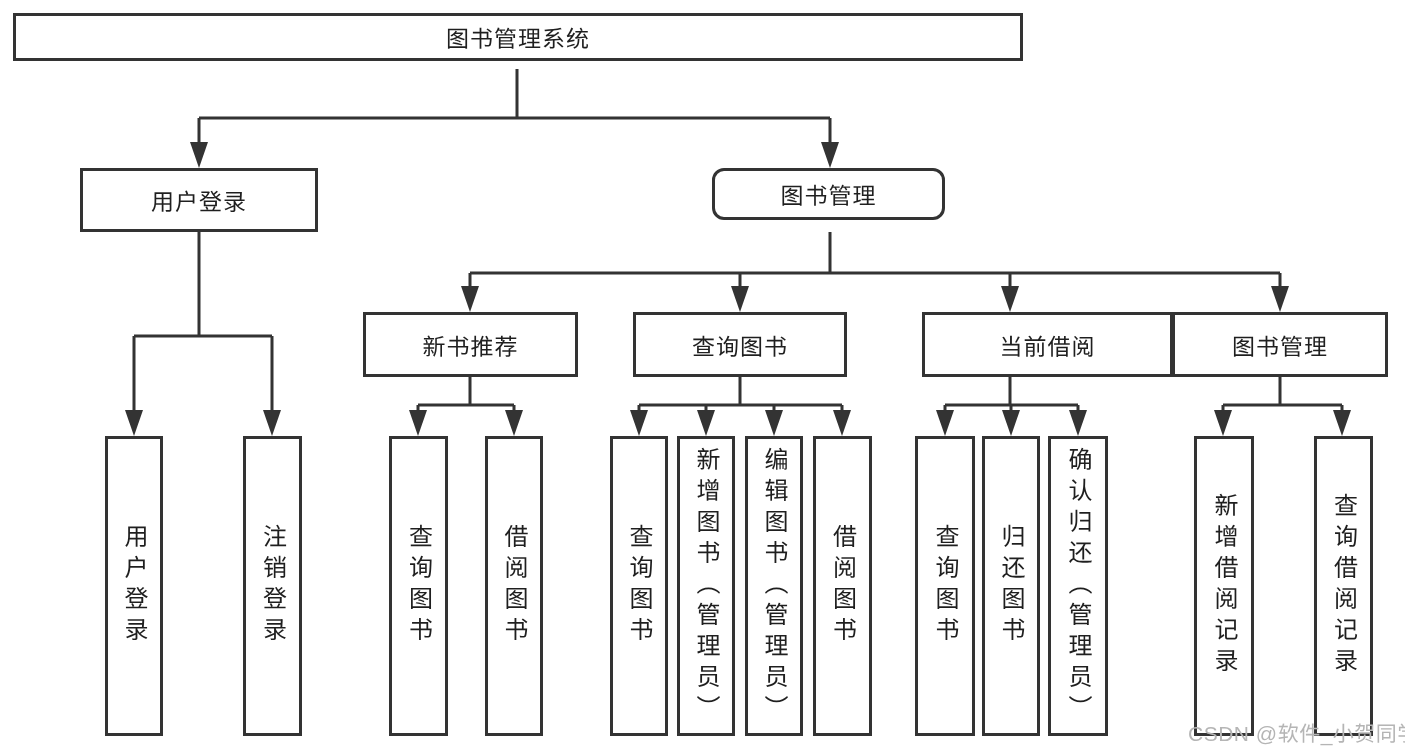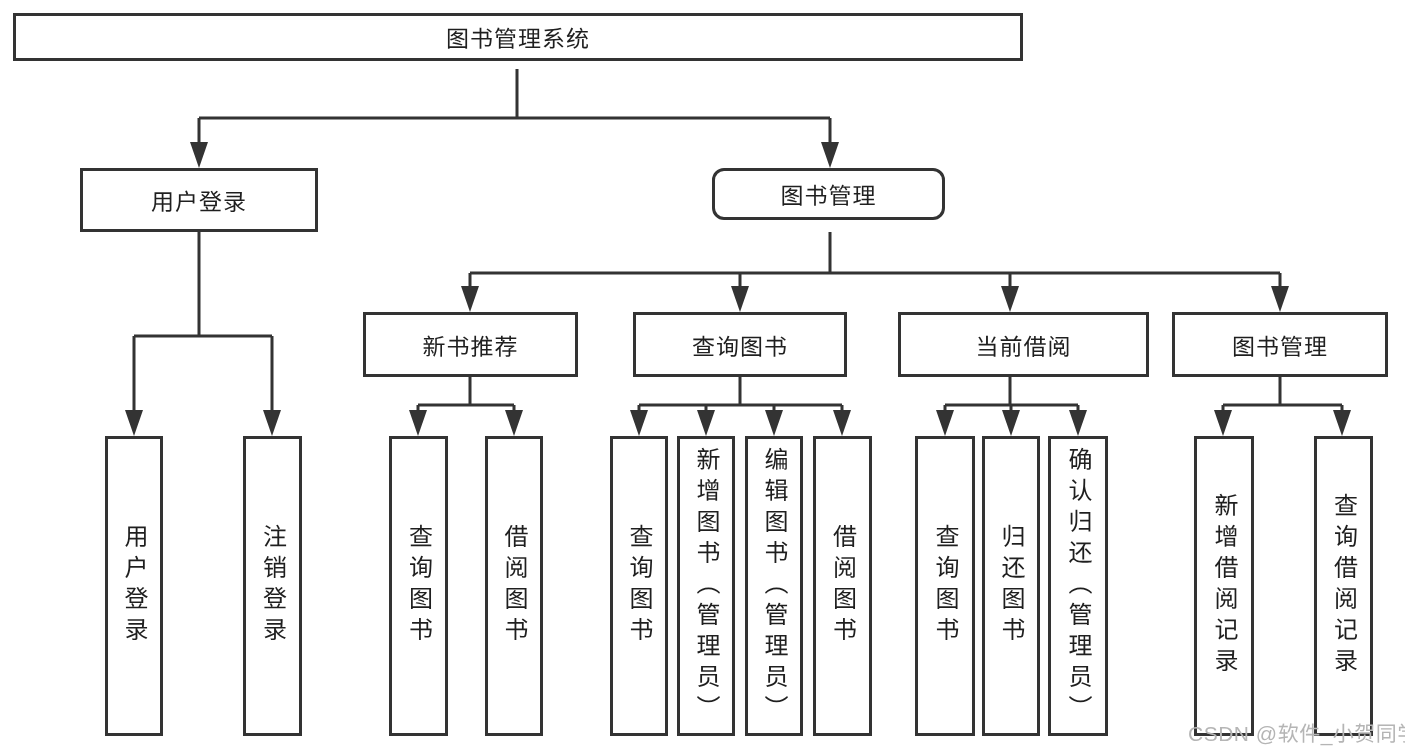--- a/index.html
+++ b/index.html
@@ -94,21 +94,21 @@
     </g>
   </svg>
 
   <div class="node h-node" style="left:13px; top:13px; width:1010px; height:48px;font-family:Liberation Mono, monospace;">图书管理系统</div>
 
   <div class="node h-node" style="left:80px; top:168px; width:238px; height:64px;">用户登录</div>
   <div class="node h-node" style="left:712px; top:168px; width:233px; height:52px;border-radius:12px;">图书管理</div>
 
   <div class="node h-node" style="left:363px; top:312px; width:215px; height:65px;">新书推荐</div>
   <div class="node h-node" style="left:633px; top:312px; width:214px; height:65px;">查询图书</div>
-  <div class="node h-node" style="left:898px; top:312px; width:251px; height:65px;">当前借阅</div>
+  <div class="node h-node" style="left:922px; top:312px; width:251px; height:65px;">当前借阅</div>
   <div class="node h-node" style="left:1172px; top:312px; width:216px; height:65px;">图书管理</div>
 
   <div class="node leaf" style="left:105px; top:436px; width:58px; height:300px;">用户登录</div>
   <div class="node leaf" style="left:243px; top:436px; width:59px; height:300px;">注销登录</div>
 
   <div class="node leaf" style="left:389px; top:436px; width:59px; height:300px;">查询图书</div>
   <div class="node leaf" style="left:485px; top:436px; width:58px; height:300px;">借阅图书</div>
 
   <div class="node leaf" style="left:610px; top:436px; width:58px; height:300px;">查询图书</div>
   <div class="node leaf" style="left:677px; top:436px; width:58px; height:300px;">新增图书（管理员）</div>

